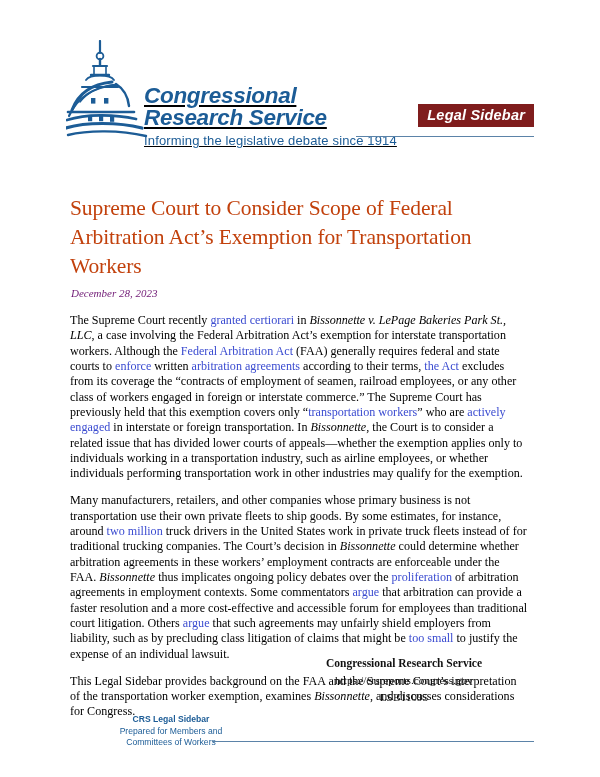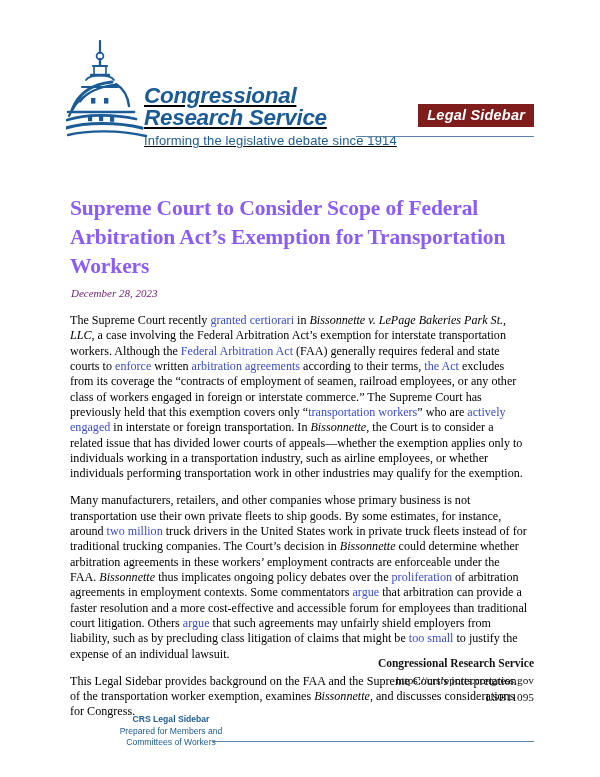--- a/index.html
+++ b/index.html
@@ -95,25 +95,25 @@
     background: #5b83a8;
   }
 
   
   .doc-title {
     position: absolute;
     left: 70px;
     top: 180px;
     width: 455px;
     font-family: "Liberation Serif", "DejaVu Serif", serif;
-    font-weight: bold;
+    font-weight: normal;
     font-size: 21.5px;
     line-height: 29px;
     letter-spacing: -0.1px;
-    color: #8b5cf6;
+    color: #c2410c;
   }
 
   .doc-date {
     position: absolute;
     left: 71px;
     top: 287px;
     font-size: 11px;
     color: #701a75;
     font-style: italic;
   }
@@ -137,21 +137,21 @@
     text-decoration: none;
   }
   .it { font-style: italic; }
 
   
   .footer-right {
     position: absolute;
     right: 66px;
     top: 655px;
     width: 260px;
-    text-align: right;
+    text-align: center;
     font-size: 11.3px;
     line-height: 17px;
     color: #111111;
   }
   .footer-right .crs-name {
     font-weight: bold;
     font-size: 11.5px;
   }
 
   .footer-left {

